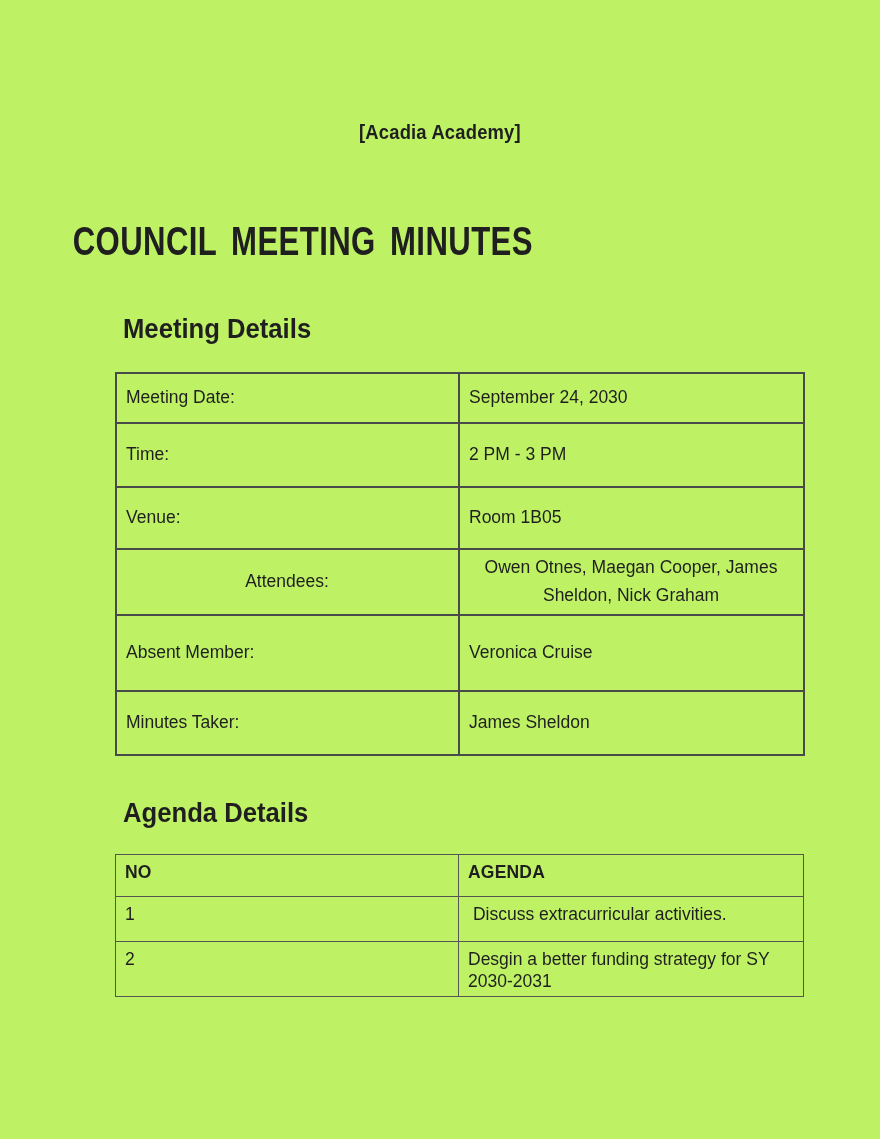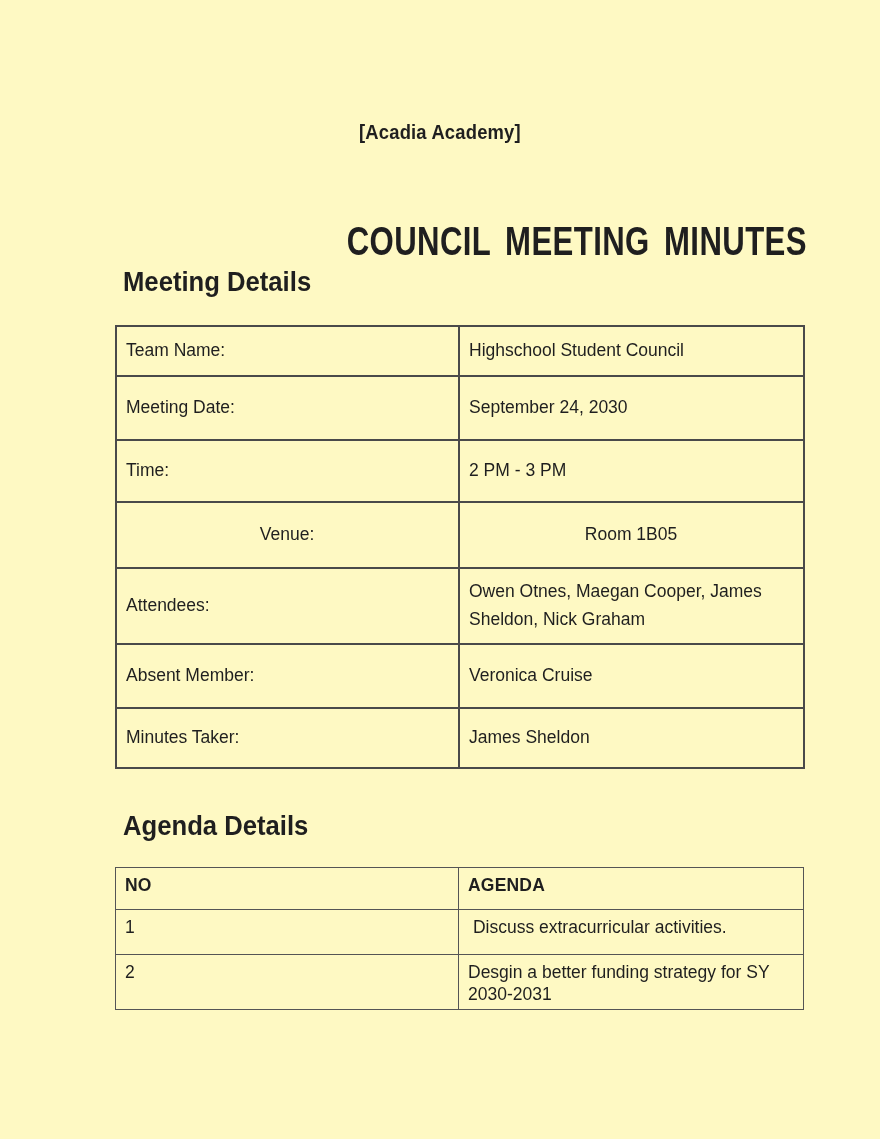--- a/index.html
+++ b/index.html
@@ -6,55 +6,55 @@
   html, body {
     width: 880px;
     background: #ffffff;
     font-family: "Liberation Sans", sans-serif;
     color: #1f1f1f;
   }
   .page {
     position: relative;
     width: 880px;
     height: 1139px;
-    background: #fef9c3;
+    background: #bef264;
     overflow: hidden;
   }
   .academy {
     padding-top: 119px;
     text-align: center;
     font-size: 20px;
     font-weight: bold;
     line-height: 27px;
     letter-spacing: 0.2px;
   }
   .academy span { display: inline-block; transform: scaleX(0.92); transform-origin: center; }
   .doc-title-wrap {
     margin-top: 71px;
-    text-align: right;
+    text-align: left;
   }
   .doc-title {
     display: inline-block;
     font-size: 41px;
     font-weight: bold;
     line-height: 48px;
     white-space: nowrap;
     word-spacing: 7px;
     letter-spacing: 0.5px;
     transform: scaleX(0.76);
     transform-origin: center;
   }
   .section-heading {
     margin-left: 123px;
     font-size: 27px;
     font-weight: bold;
     line-height: 34px;
   }
   .section-heading span { display: inline-block; transform: scaleX(0.95); transform-origin: left; }
-  .heading-meeting { }
+  .heading-meeting { margin-top: 47px; }
   .heading-agenda { margin-top: 40px; }
   table {
     border-collapse: collapse;
     table-layout: fixed;
     width: 688px;
     margin-left: 115px;
   }
   .details-table { margin-top: 26px; }
   .details-table td {
     border: 2px solid #4a4a4a;
@@ -106,24 +106,20 @@
     <span>Meeting Details</span>
   </div>
 
   <table class="details-table">
     <colgroup>
         <col class="c1">
         <col class="c2">
       </colgroup>
     <tbody>
       <tr>
-        <td>Team Name:</td>
-        <td>Highschool Student Council</td>
-      </tr>
-      <tr>
         <td>Meeting Date:</td>
         <td>September 24, 2030</td>
       </tr>
       <tr>
         <td>Time:</td>
         <td>2 PM - 3 PM</td>
       </tr>
       <tr>
         <td>Venue:</td>
         <td>Room 1B05</td>

